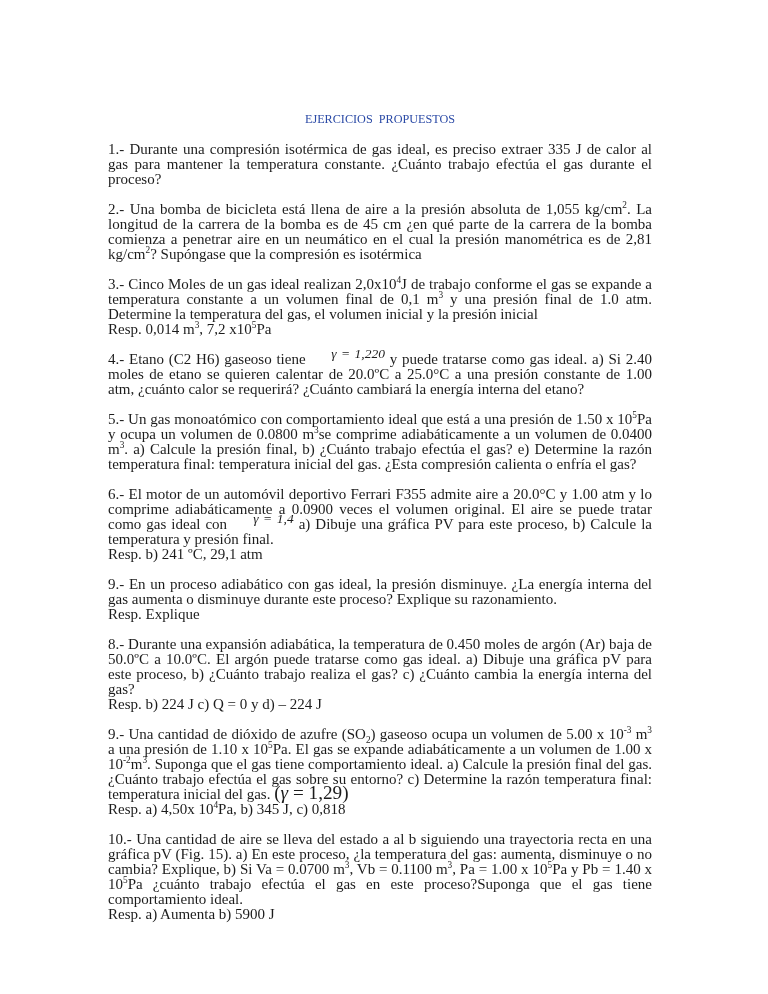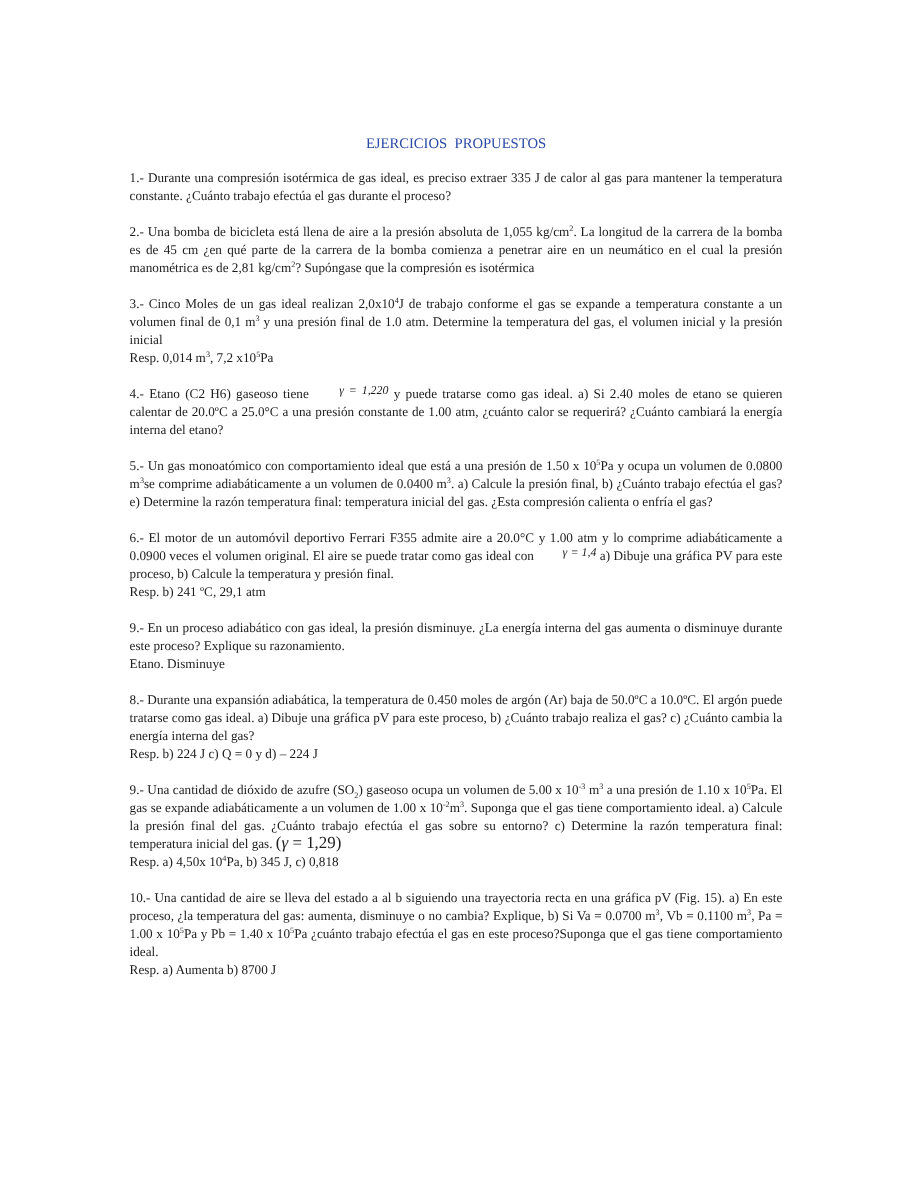--- a/index.html
+++ b/index.html
@@ -27,21 +27,21 @@
     font-size: 12.2px;
     line-height: 15px;
     margin: 0 0 15px 0;
     white-space: pre-wrap;
   }
   .problem {
     margin: 0 0 15px 0;
   }
   .para {
     margin: 0;
-    font-size: 11px;
+    font-size: 15px;
     line-height: 15px;
     text-align: justify;
   }
   .run { white-space: normal; }
   .sup {
     vertical-align: super;
     font-size: 0.62em;
     line-height: 0;
   }
   .sub {
@@ -82,28 +82,28 @@
       </div>
       <div class="problem">
         <p class="para"><span class="run">5.- Un gas monoatómico con comportamiento ideal que está a una presión de 1.50 x 10</span><span class="run sup">5</span><span class="run">Pa y ocupa un volumen de 0.0800 m</span><span class="run sup">3</span><span class="run">se comprime adiabáticamente a un volumen de 0.0400 m</span><span class="run sup">3</span><span class="run">. a) Calcule la presión final, b) ¿Cuánto trabajo efectúa el gas? e) Determine la razón temperatura final: temperatura inicial del gas. ¿Esta compresión calienta o enfría el gas?</span></p>
       </div>
       <div class="problem">
         <p class="para"><span class="run">6.- El motor de un automóvil deportivo Ferrari F355 admite aire a 20.0°C y 1.00 atm y lo comprime adiabáticamente a 0.0900 veces el volumen original. El aire se puede tratar como gas ideal con </span><span class="run it raised">γ = 1,4</span><span class="run"> a) Dibuje una gráfica PV para este proceso, b) Calcule la temperatura y presión final.</span></p>
         <p class="para"><span class="run">Resp. b) 241 ºC, 29,1 atm</span></p>
       </div>
       <div class="problem">
         <p class="para"><span class="run">9.- En un proceso adiabático con gas ideal, la presión disminuye. ¿La energía interna del gas aumenta o disminuye durante este proceso? Explique su razonamiento.</span></p>
-        <p class="para"><span class="run">Etano. Disminuye</span></p>
+        <p class="para"><span class="run">Resp. Explique</span></p>
       </div>
       <div class="problem">
         <p class="para"><span class="run">8.- Durante una expansión adiabática, la temperatura de 0.450 moles de argón (Ar) baja de 50.0ºC a 10.0ºC. El argón puede tratarse como gas ideal.  a) Dibuje una gráfica pV para este proceso, b) ¿Cuánto trabajo realiza el gas? c) ¿Cuánto cambia la energía interna del gas?</span></p>
         <p class="para"><span class="run">Resp.  b) 224 J c) Q = 0 y d) – 224 J</span></p>
       </div>
       <div class="problem">
         <p class="para"><span class="run">9.- Una cantidad de dióxido de azufre (SO</span><span class="run sub">2</span><span class="run">) gaseoso ocupa un volumen de 5.00 x 10</span><span class="run sup">-3</span><span class="run"> m</span><span class="run sup">3</span><span class="run"> a una presión de 1.10 x 10</span><span class="run sup">5</span><span class="run">Pa. El  gas se expande adiabáticamente a un volumen de 1.00 x 10</span><span class="run sup">-2</span><span class="run">m</span><span class="run sup">3</span><span class="run">. Suponga que el gas tiene comportamiento ideal.  a) Calcule la presión final del gas. ¿Cuánto trabajo efectúa el gas sobre su entorno? c) Determine la razón temperatura final: temperatura inicial del gas. </span><span class="run big">(</span><span class="run it big">γ</span><span class="run big"> = 1,29</span><span class="run big">)</span></p>
         <p class="para"><span class="run">Resp. a) 4,50x 10</span><span class="run sup">4</span><span class="run">Pa, b) 345 J, c) 0,818</span></p>
       </div>
       <div class="problem">
         <p class="para"><span class="run">10.- Una cantidad de aire se lleva del estado a al b siguiendo una trayectoria recta en una gráfica pV (Fig. 15). a) En este proceso, ¿la temperatura del gas: aumenta, disminuye o no cambia? Explique, b) Si Va = 0.0700 m</span><span class="run sup">3</span><span class="run">, Vb = 0.1100 m</span><span class="run sup">3</span><span class="run">, Pa = 1.00 x 10</span><span class="run sup">5</span><span class="run">Pa y Pb = 1.40 x 10</span><span class="run sup">5</span><span class="run">Pa ¿cuánto trabajo efectúa el gas en este proceso?Suponga que el gas tiene comportamiento ideal.</span></p>
-        <p class="para"><span class="run">Resp. a) Aumenta b) 8700 J</span></p>
+        <p class="para"><span class="run">Resp. a) Aumenta b) 5900 J</span></p>
       </div>
     </div>
 </div>
 
 </body></html>

